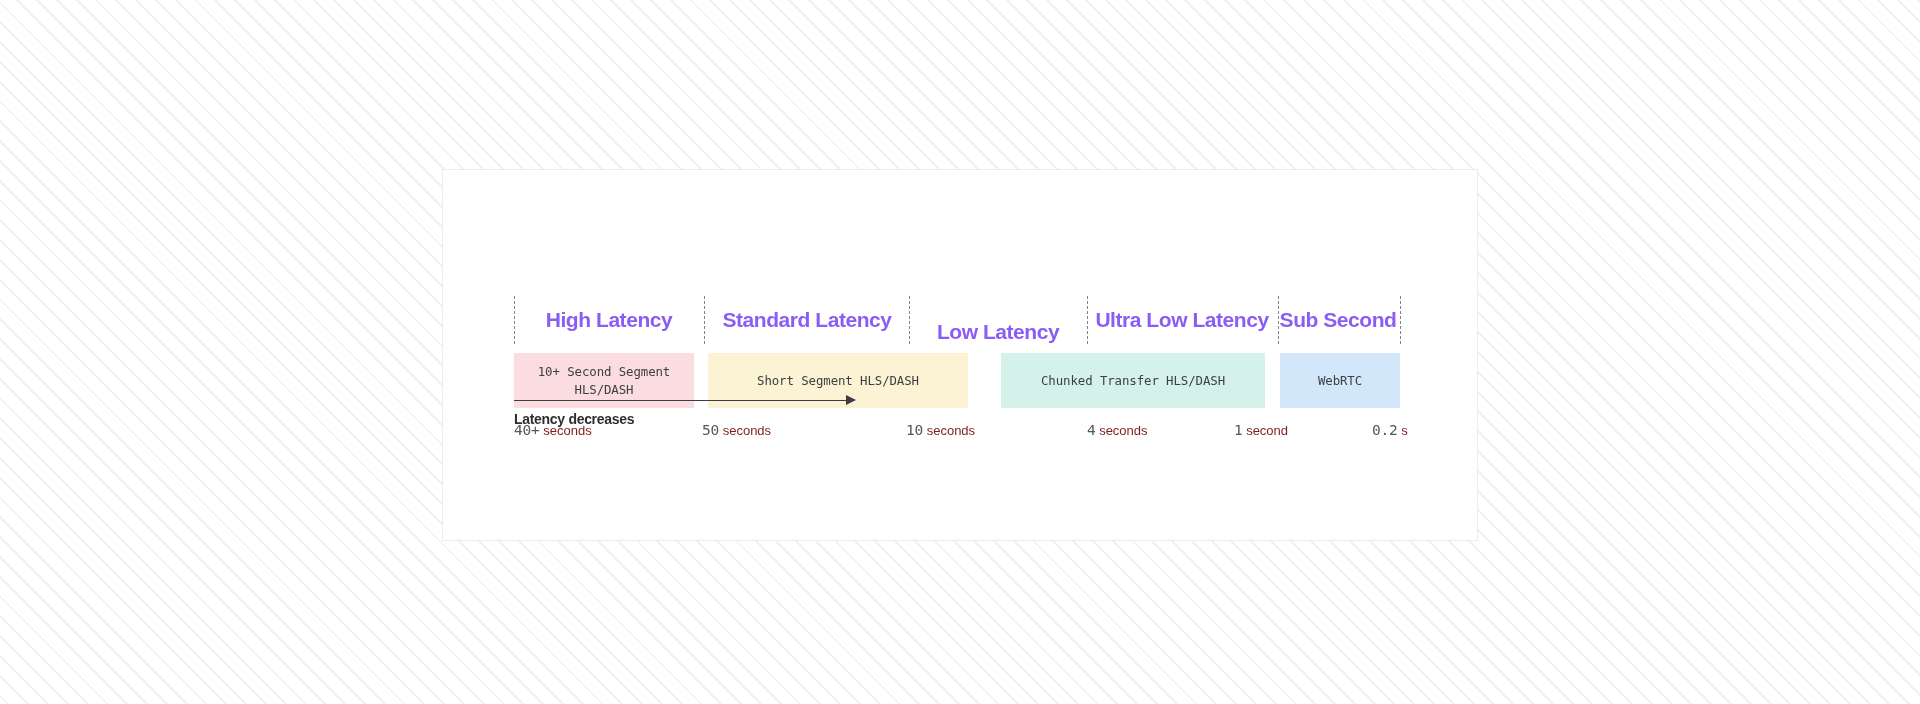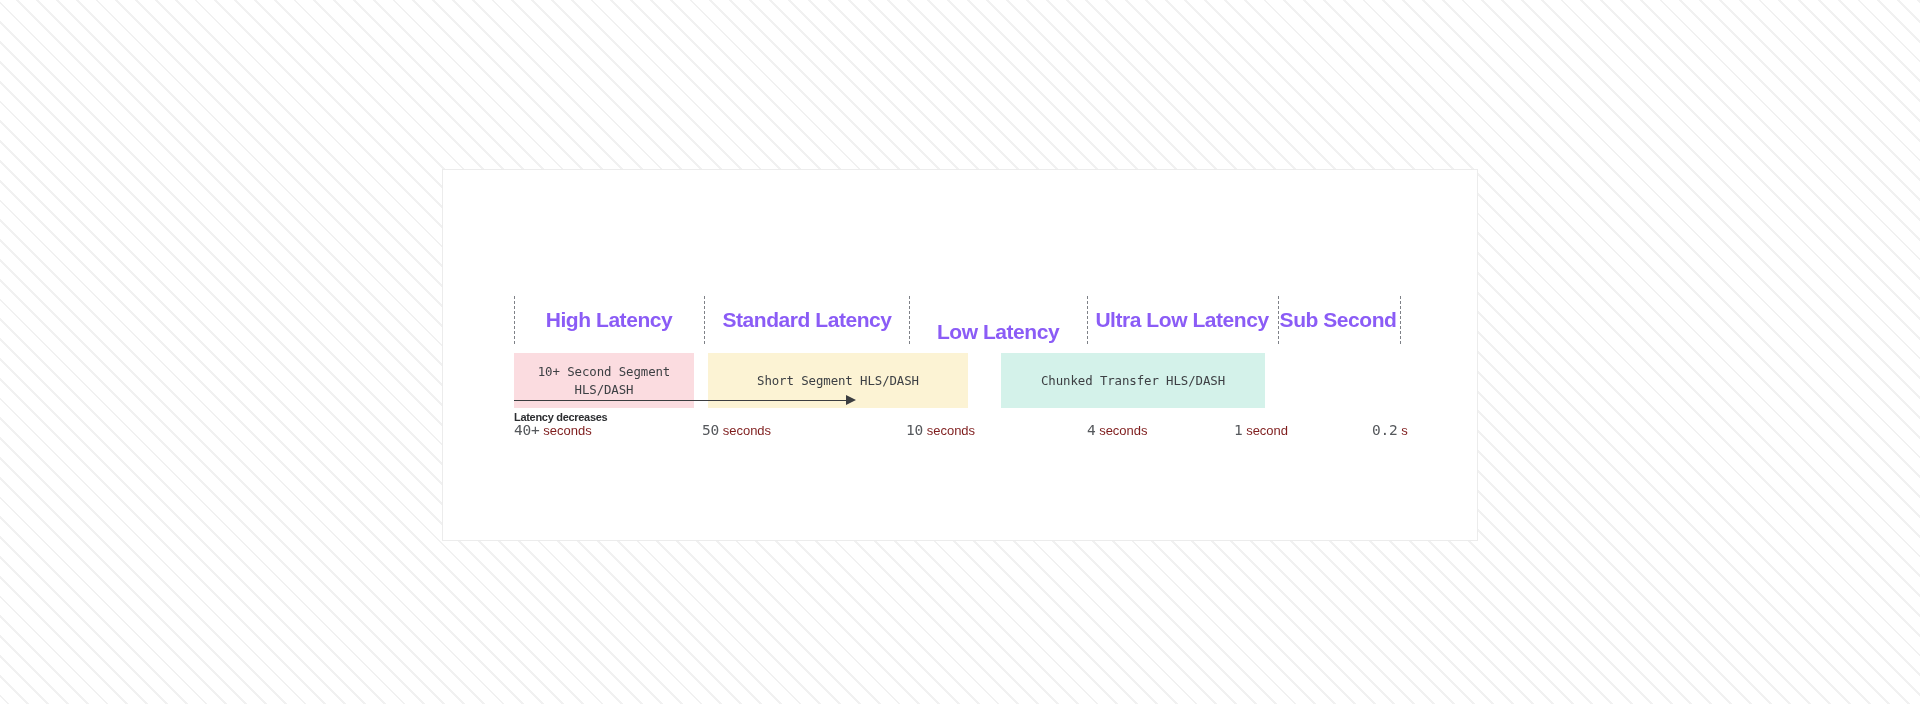--- a/index.html
+++ b/index.html
@@ -118,21 +118,21 @@
     height: 0;
     transform: translateY(-50%);
     border-top: 5px solid transparent;
     border-bottom: 5px solid transparent;
     border-left: 10px solid #3b3d40;
   }
   .arrow-caption {
     position: absolute;
     top: 241px;
     font-family: "Liberation Sans", sans-serif;
-    font-size: 11px;
+    font-size: 14px;
     font-weight: 700;
     color: #2c2e31;
     letter-spacing: -0.3px;
     white-space: nowrap;
   }
 </style>
 </head>
 <body>
 
 <div id="diagram-card">
@@ -150,17 +150,18 @@
       <div class="divider" style="left: 835px;"></div>
       <div class="divider" style="left: 957px;"></div>
       <div class="zone-title" style="left: 166px;">High Latency</div>
       <div class="zone-title" style="left: 364px;">Standard Latency</div>
       <div class="zone-title" style="left: 555px; margin-top: 12px;">Low Latency</div>
       <div class="zone-title" style="left: 739px;">Ultra Low Latency</div>
       <div class="zone-title" style="left: 895px;">Sub Second</div>
       <div class="band" style="left: 71px; width: 180px; background: rgb(251, 220, 224);">10+ Second Segment HLS/DASH</div>
       <div class="band" style="left: 265px; width: 260px; background: rgb(252, 243, 212);">Short Segment HLS/DASH</div>
       <div class="band" style="left: 558px; width: 264px; background: rgb(212, 242, 234);">Chunked Transfer HLS/DASH</div>
+      <div class="band" style="left: 837px; width: 120px; background: rgb(211, 231, 250);">WebRTC</div>
       <div class="arrow-line" style="left: 71px; width: 333px;"></div>
       <div class="arrow-head" style="left: 403px;"></div>
       <div class="arrow-caption" style="left: 71px;">Latency decreases</div>
     </div>
 </div>
 
 </body></html>

